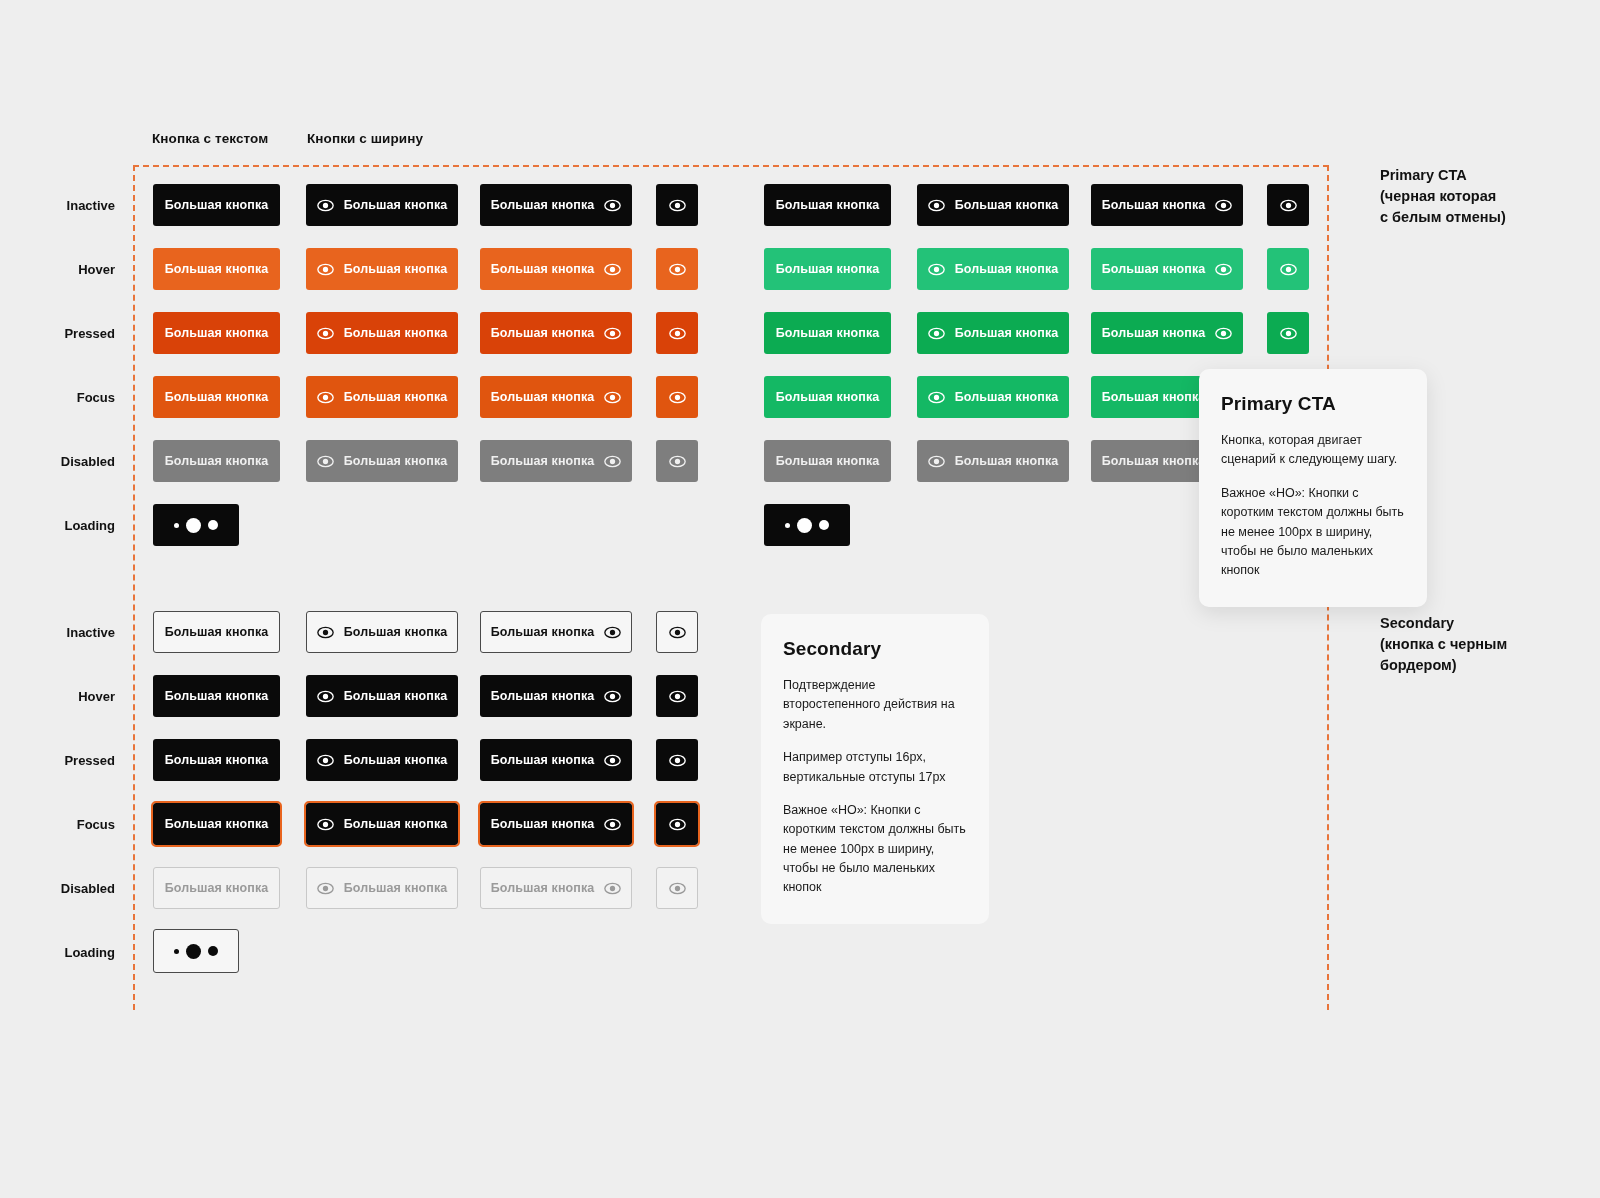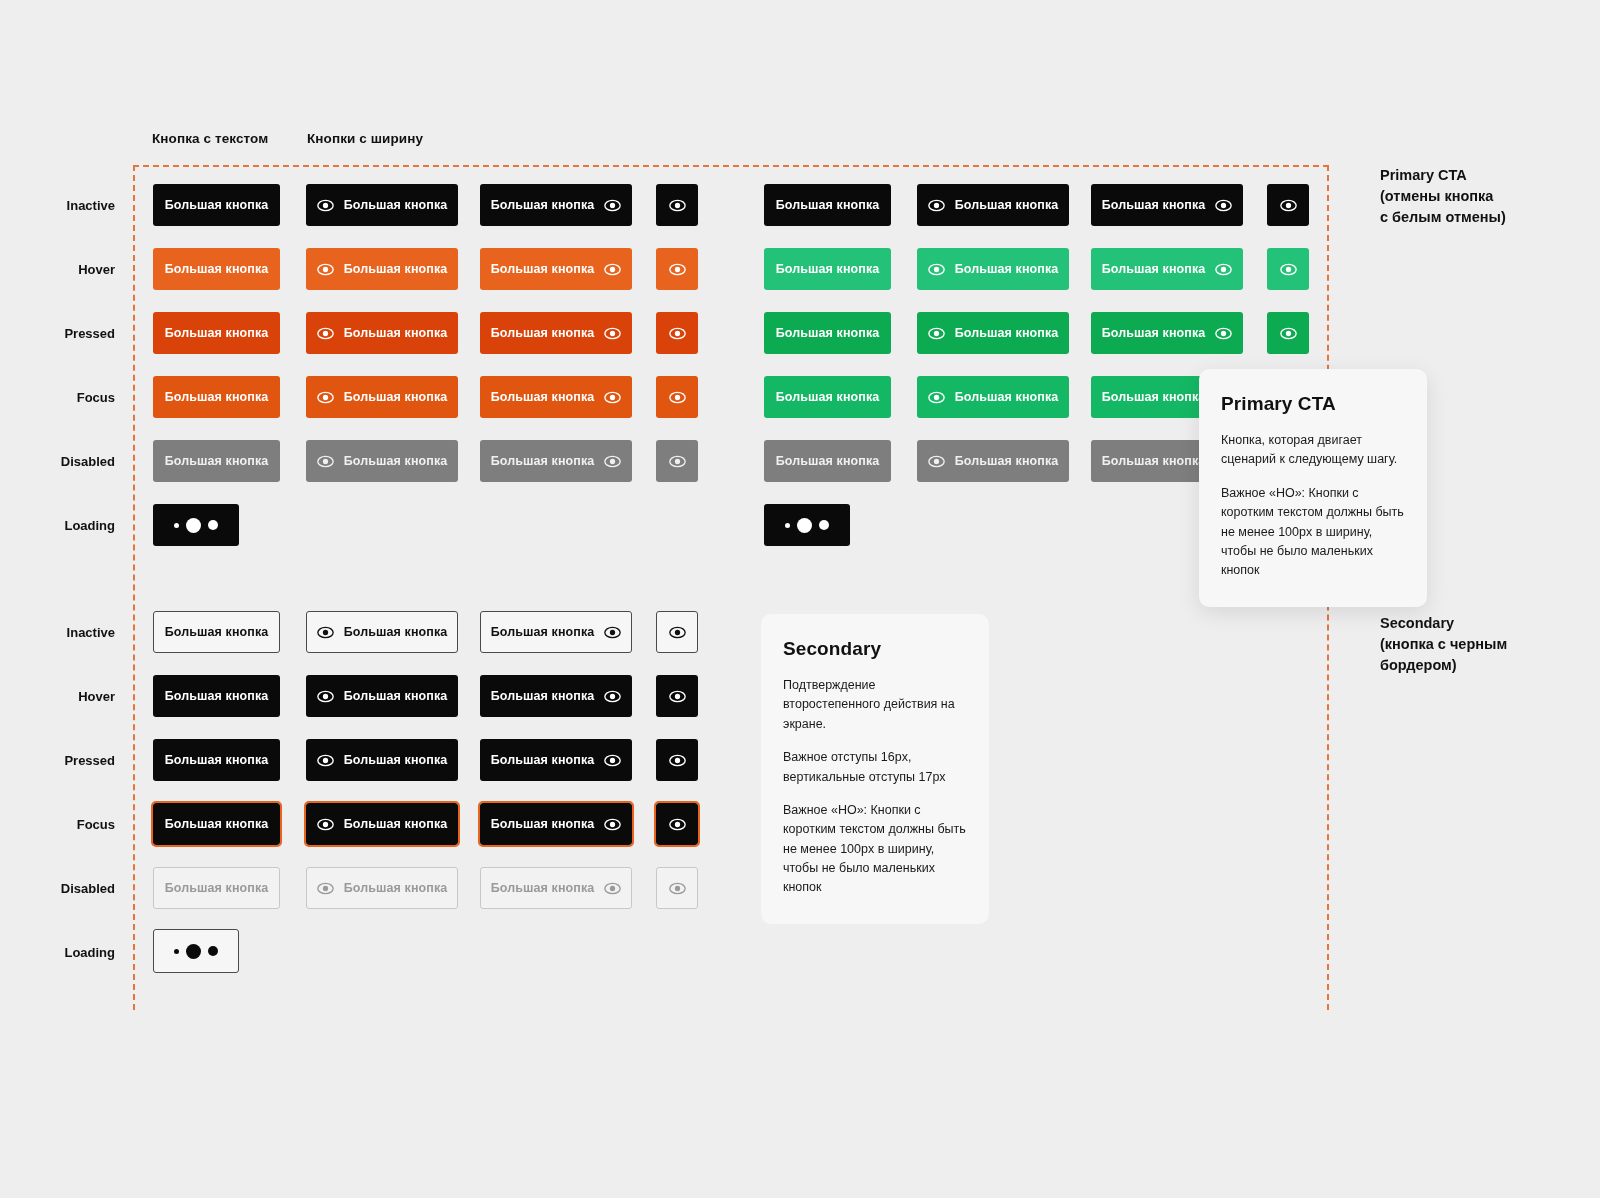--- a/index.html
+++ b/index.html
@@ -609,27 +609,27 @@
 
   <div class="card shadow" style="left:1199px; top:369px; width:228px;">
     <h3>Primary CTA</h3>
     <p>Кнопка, которая двигает сценарий к следующему шагу.</p>
     <p>Важное «НО»: Кнопки с коротким текстом должны быть не менее 100px в ширину, чтобы не было маленьких кнопок</p>
   </div>
 
   <div class="card" style="left:761px; top:614px; width:228px;">
     <h3>Secondary</h3>
     <p>Подтверждение второстепенного действия на экране.</p>
-    <p>Важное отступы 16px, вертикальные отступы 17px</p>
+    <p>Например отступы 16px, вертикальные отступы 17px</p>
     <p>Важное «НО»: Кнопки с коротким текстом должны быть не менее 100px в ширину, чтобы не было маленьких кнопок</p>
   </div>
 
   <div class="annot" style="left:1380px; top:165px;">
     <div>Primary CTA</div>
-    <div>(отмены кнопка</div>
+    <div>(черная которая</div>
     <div>с белым отмены)</div>
   </div>
 
   <div class="annot" style="left:1380px; top:613px;">
     <div>Secondary</div>
     <div>(кнопка с черным</div>
     <div>бордером)</div>
   </div>
 
 </div>

